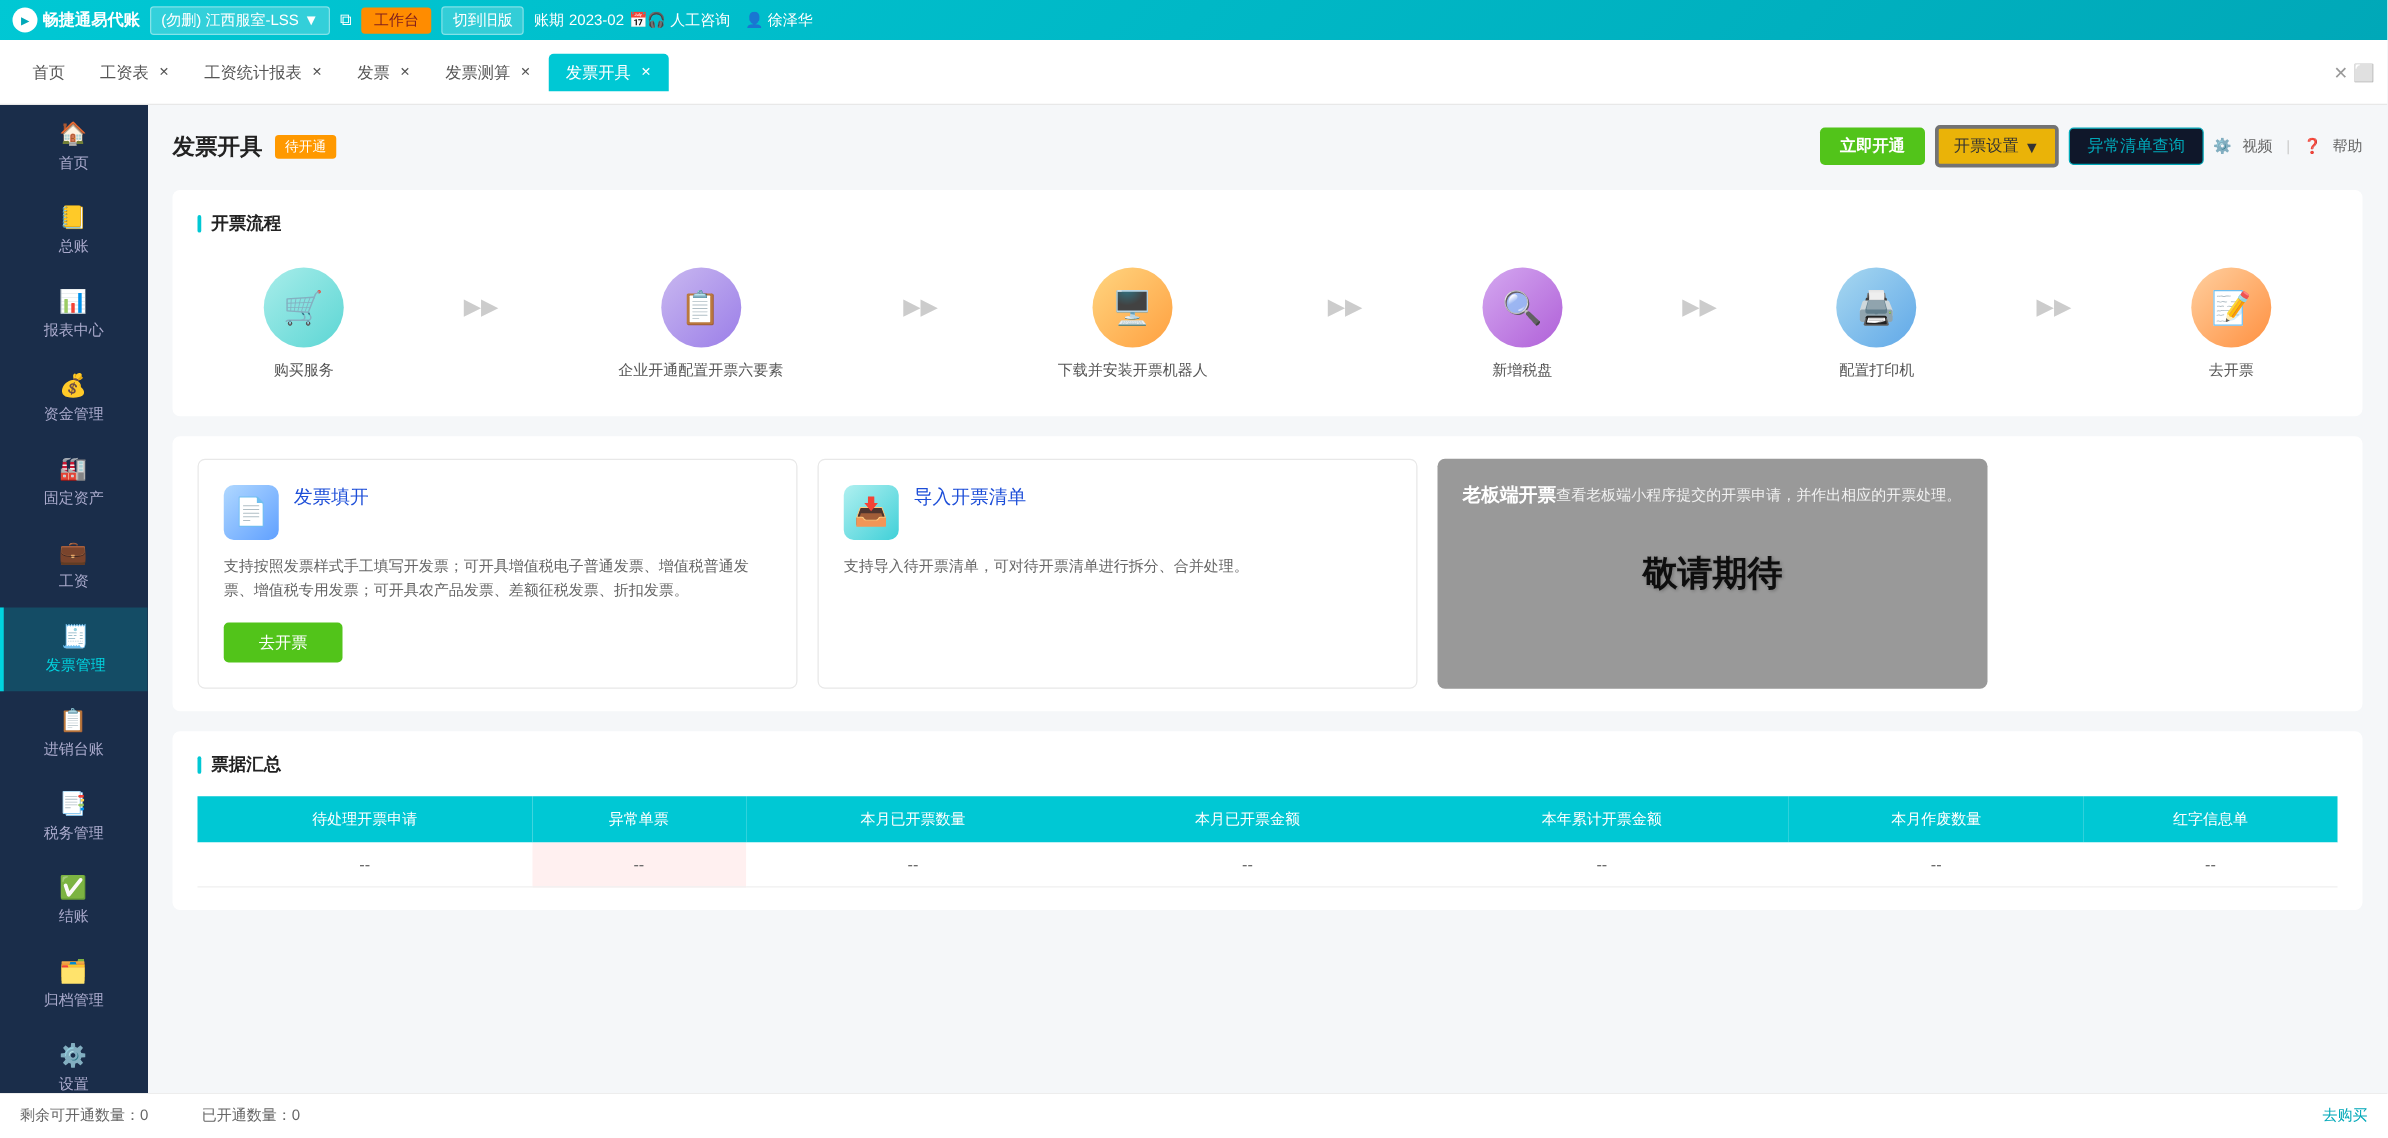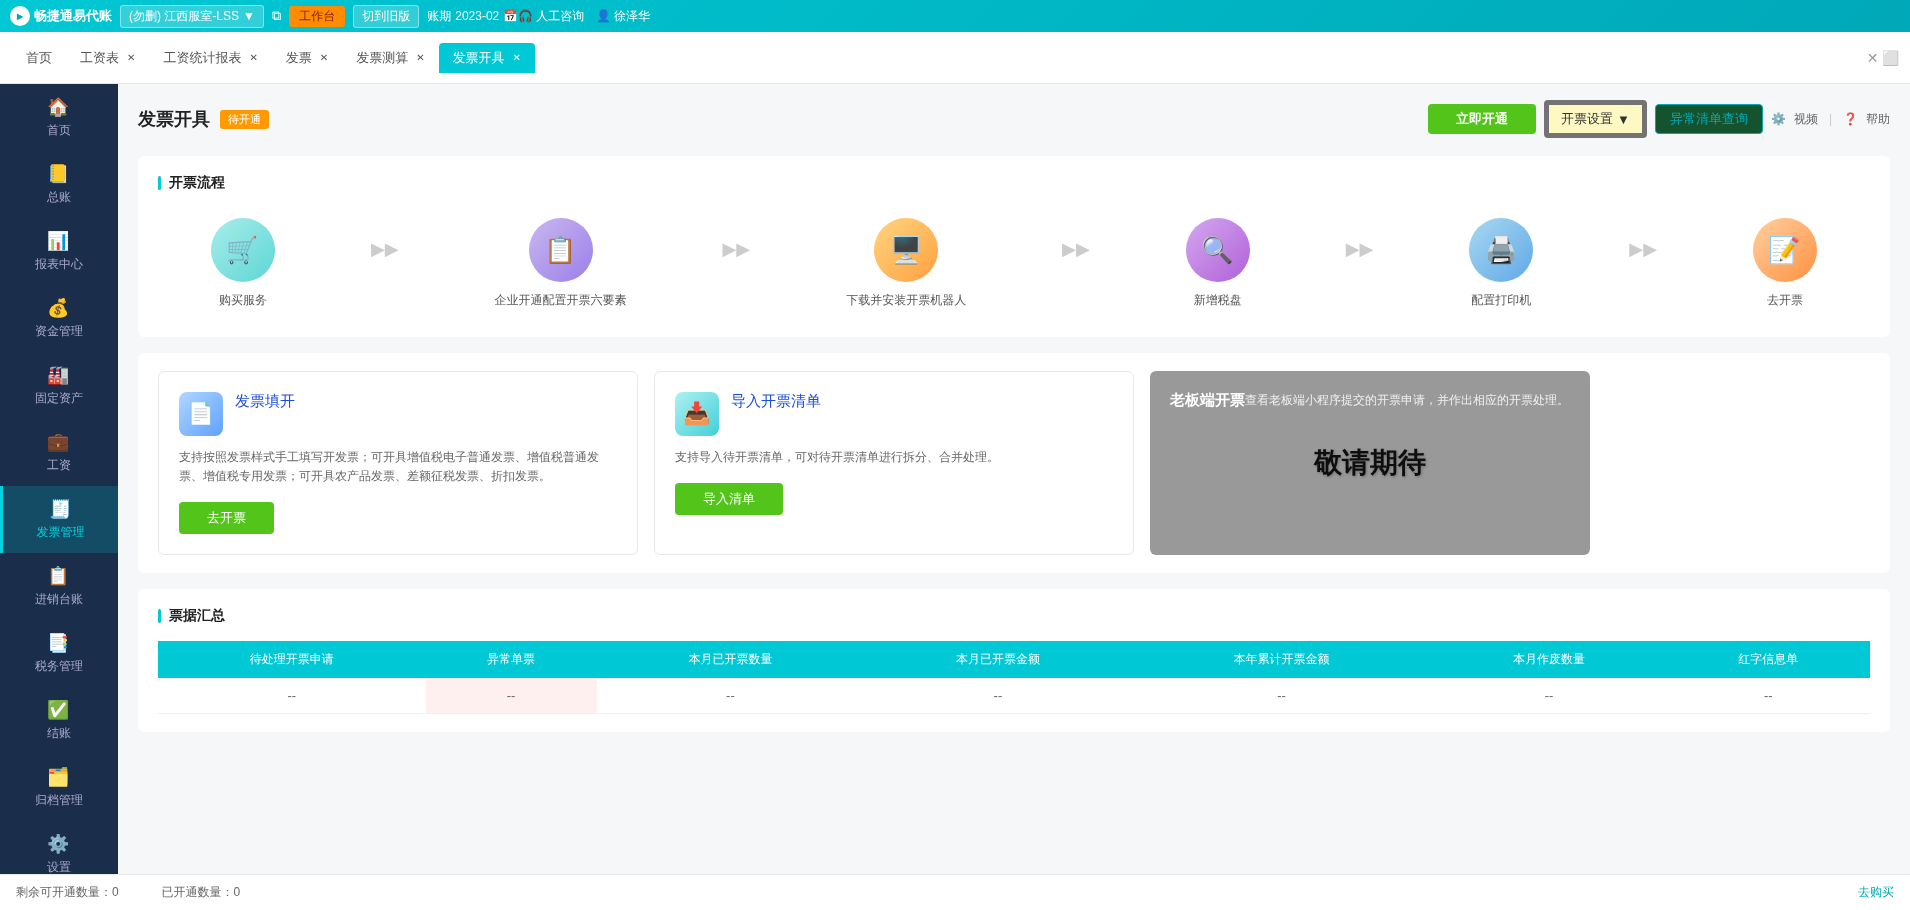--- a/index.html
+++ b/index.html
@@ -37,23 +37,23 @@
 
     
     .main-content { flex: 1; background: #f5f7f9; overflow-y: auto; padding: 16px 20px; }
 
     
     .page-header { display: flex; align-items: center; justify-content: space-between; margin-bottom: 18px; }
     .page-title-area { display: flex; align-items: center; gap: 10px; }
     .page-title { font-size: 18px; font-weight: bold; color: #222; }
     .status-badge { background: #ff9900; color: white; padding: 2px 8px; border-radius: 3px; font-size: 11px; }
     .header-actions { display: flex; align-items: center; gap: 8px; }
-    .btn-primary { background: #52c41a; color: white; border: none; padding: 6px 28px; border-radius: 4px; font-size: 13px; cursor: pointer; font-weight: bold; }
-    .btn-outline { background: #fef9c3; color: #333; border: 5px solid #737373; padding: 5px 12px; border-radius: 4px; font-size: 13px; cursor: pointer; display: flex; align-items: center; gap: 4px; }
-    .btn-outline-cyan { background: #14532d; color: #00a8b8; border: 1px solid #00a8b8; padding: 5px 14px; border-radius: 4px; font-size: 13px; cursor: pointer; }
+    .btn-primary { background: #52c41a; color: white; border: none; padding: 6px 16px; border-radius: 4px; font-size: 13px; cursor: pointer; font-weight: bold; }
+    .btn-outline { background: #eab308; color: #333; border: 3px solid #737373; padding: 5px 12px; border-radius: 4px; font-size: 13px; cursor: pointer; display: flex; align-items: center; gap: 4px; }
+    .btn-outline-cyan { background: #0f172a; color: #00a8b8; border: 1px solid #00a8b8; padding: 5px 14px; border-radius: 4px; font-size: 13px; cursor: pointer; }
     .header-help { display: flex; align-items: center; gap: 8px; font-size: 12px; color: #666; }
 
     
     .section { background: white; border-radius: 6px; padding: 18px 20px; margin-bottom: 16px; }
     .section-title { font-size: 14px; font-weight: bold; color: #222; margin-bottom: 16px; display: flex; align-items: center; }
     .section-title::before { content: ''; display: inline-block; width: 3px; height: 14px; background: #00c8d4; border-radius: 2px; margin-right: 8px; }
 
     
     .process-steps { display: flex; align-items: center; justify-content: space-around; padding: 10px 0; }
     .step-item { display: flex; flex-direction: column; align-items: center; gap: 10px; }
@@ -295,23 +295,20 @@
         </div>
 
         <div class="method-card">
           <div class="method-card-header">
             <div class="method-icon cyan">📥</div>
             <div>
               <div class="method-title">导入开票清单</div>
             </div>
           </div>
           <div class="method-desc">支持导入待开票清单，可对待开票清单进行拆分、合并处理。</div>
-          <div class="method-card-btn">
-            <button class="btn-green">导入清单</button>
-          </div>
         </div>
 
         <div class="boss-card">
           <div class="boss-card-title">老板端开票</div>
           <div class="boss-card-desc">查看老板端小程序提交的开票申请，并作出相应的开票处理。</div>
           <div class="boss-card-overlay">敬请期待</div>
         </div>
 
       </div>
     </div>

